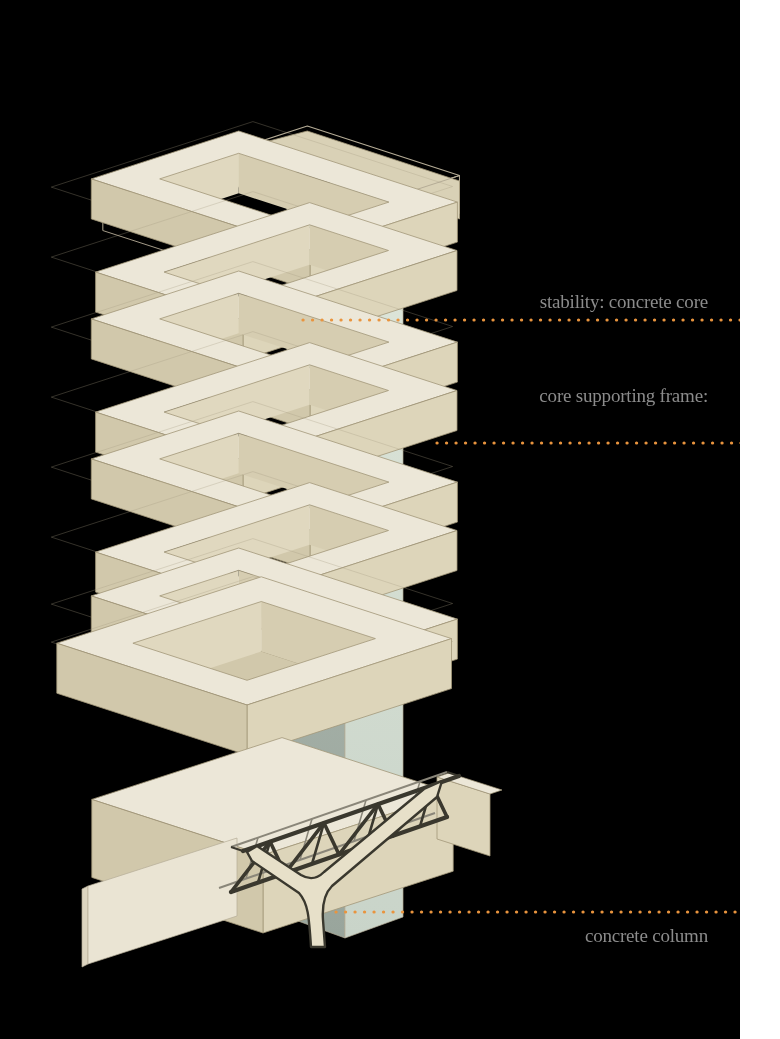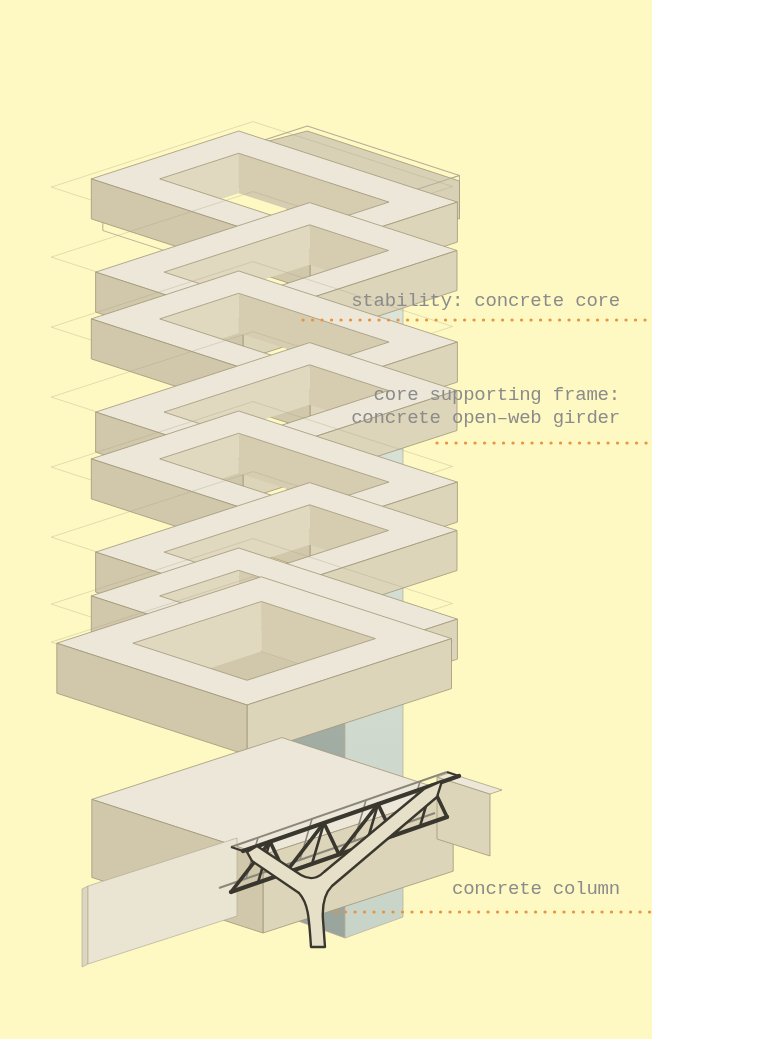--- a/index.html
+++ b/index.html
@@ -1,18 +1,18 @@
 <!DOCTYPE html>
 <html><head>
 <meta charset="utf-8">
 <style>
   html,body{margin:0;padding:0;background:#fff;}
   .stage{
-    position:relative;width:652px;height:1039px;background:#fef9c3;overflow:hidden;
-    font-family:Liberation Mono, monospace;
+    position:relative;width:740px;height:1039px;background:#000000;overflow:hidden;
+    font-family:Liberation Serif, serif;
   }
   .stage svg{position:absolute;left:0;top:0;}
   .lbl{
     position:absolute;right:32px;text-align:right;
     color:#8b8b8b;font-size:19px;line-height:23px;letter-spacing:-0.2px;
     white-space:nowrap;
   }
 </style>
 </head>
 <body>
@@ -134,17 +134,16 @@
         <line x1="303" y1="320" x2="748" y2="320" stroke="#e9943e" stroke-width="3.2" stroke-dasharray="0.1 9.4" stroke-linecap="round"></line>
         <line x1="437" y1="443" x2="748" y2="443" stroke="#e9943e" stroke-width="3.2" stroke-dasharray="0.1 9.4" stroke-linecap="round"></line>
         <line x1="336" y1="912" x2="750" y2="912" stroke="#e9943e" stroke-width="3.2" stroke-dasharray="0.1 9.4" stroke-linecap="round"></line>
       </g>
     </svg>
 
   <div class="lbl" style="top: 290px; color: rgb(139, 139, 139);">stability: concrete core</div>
 
   <div class="lbl" style="top: 384px; color: rgb(139, 139, 139);">
     <div>core supporting frame:</div>
-    <div>concrete open–web girder</div>
   </div>
 
-  <div class="lbl" style="top: 878px; color: rgb(139, 139, 139); margin-left: 19px;">concrete column</div>
+  <div class="lbl" style="top: 924px; color: rgb(139, 139, 139); margin-left: 19px;">concrete column</div>
 </div>
 
 </body></html>

